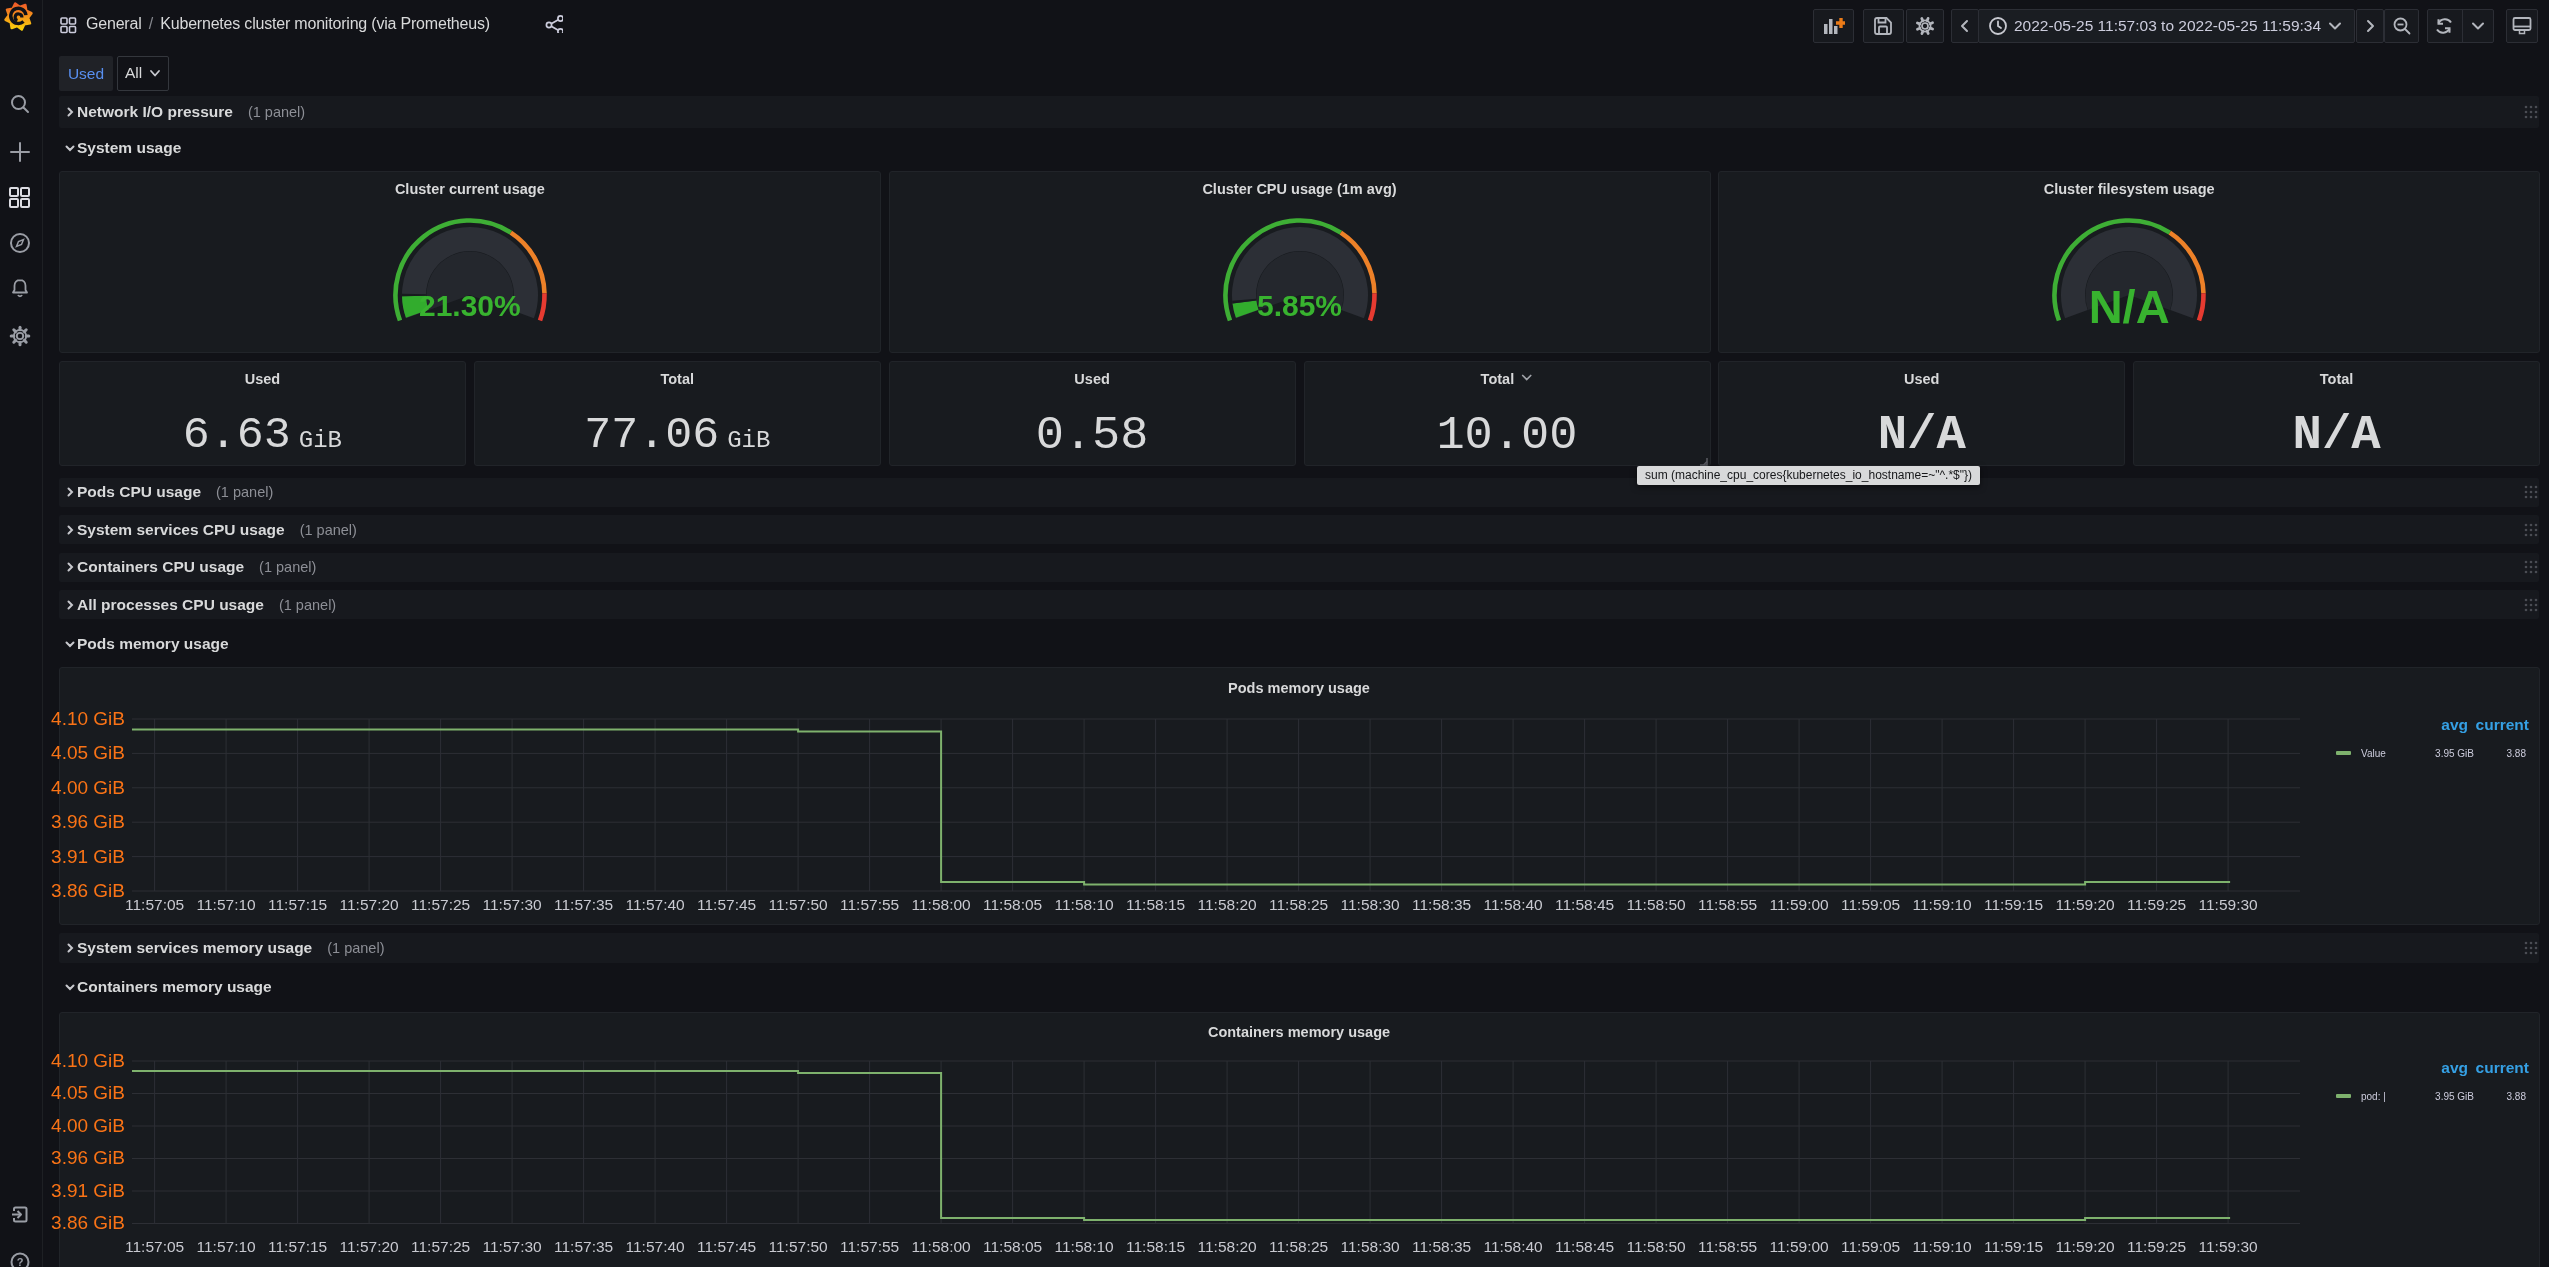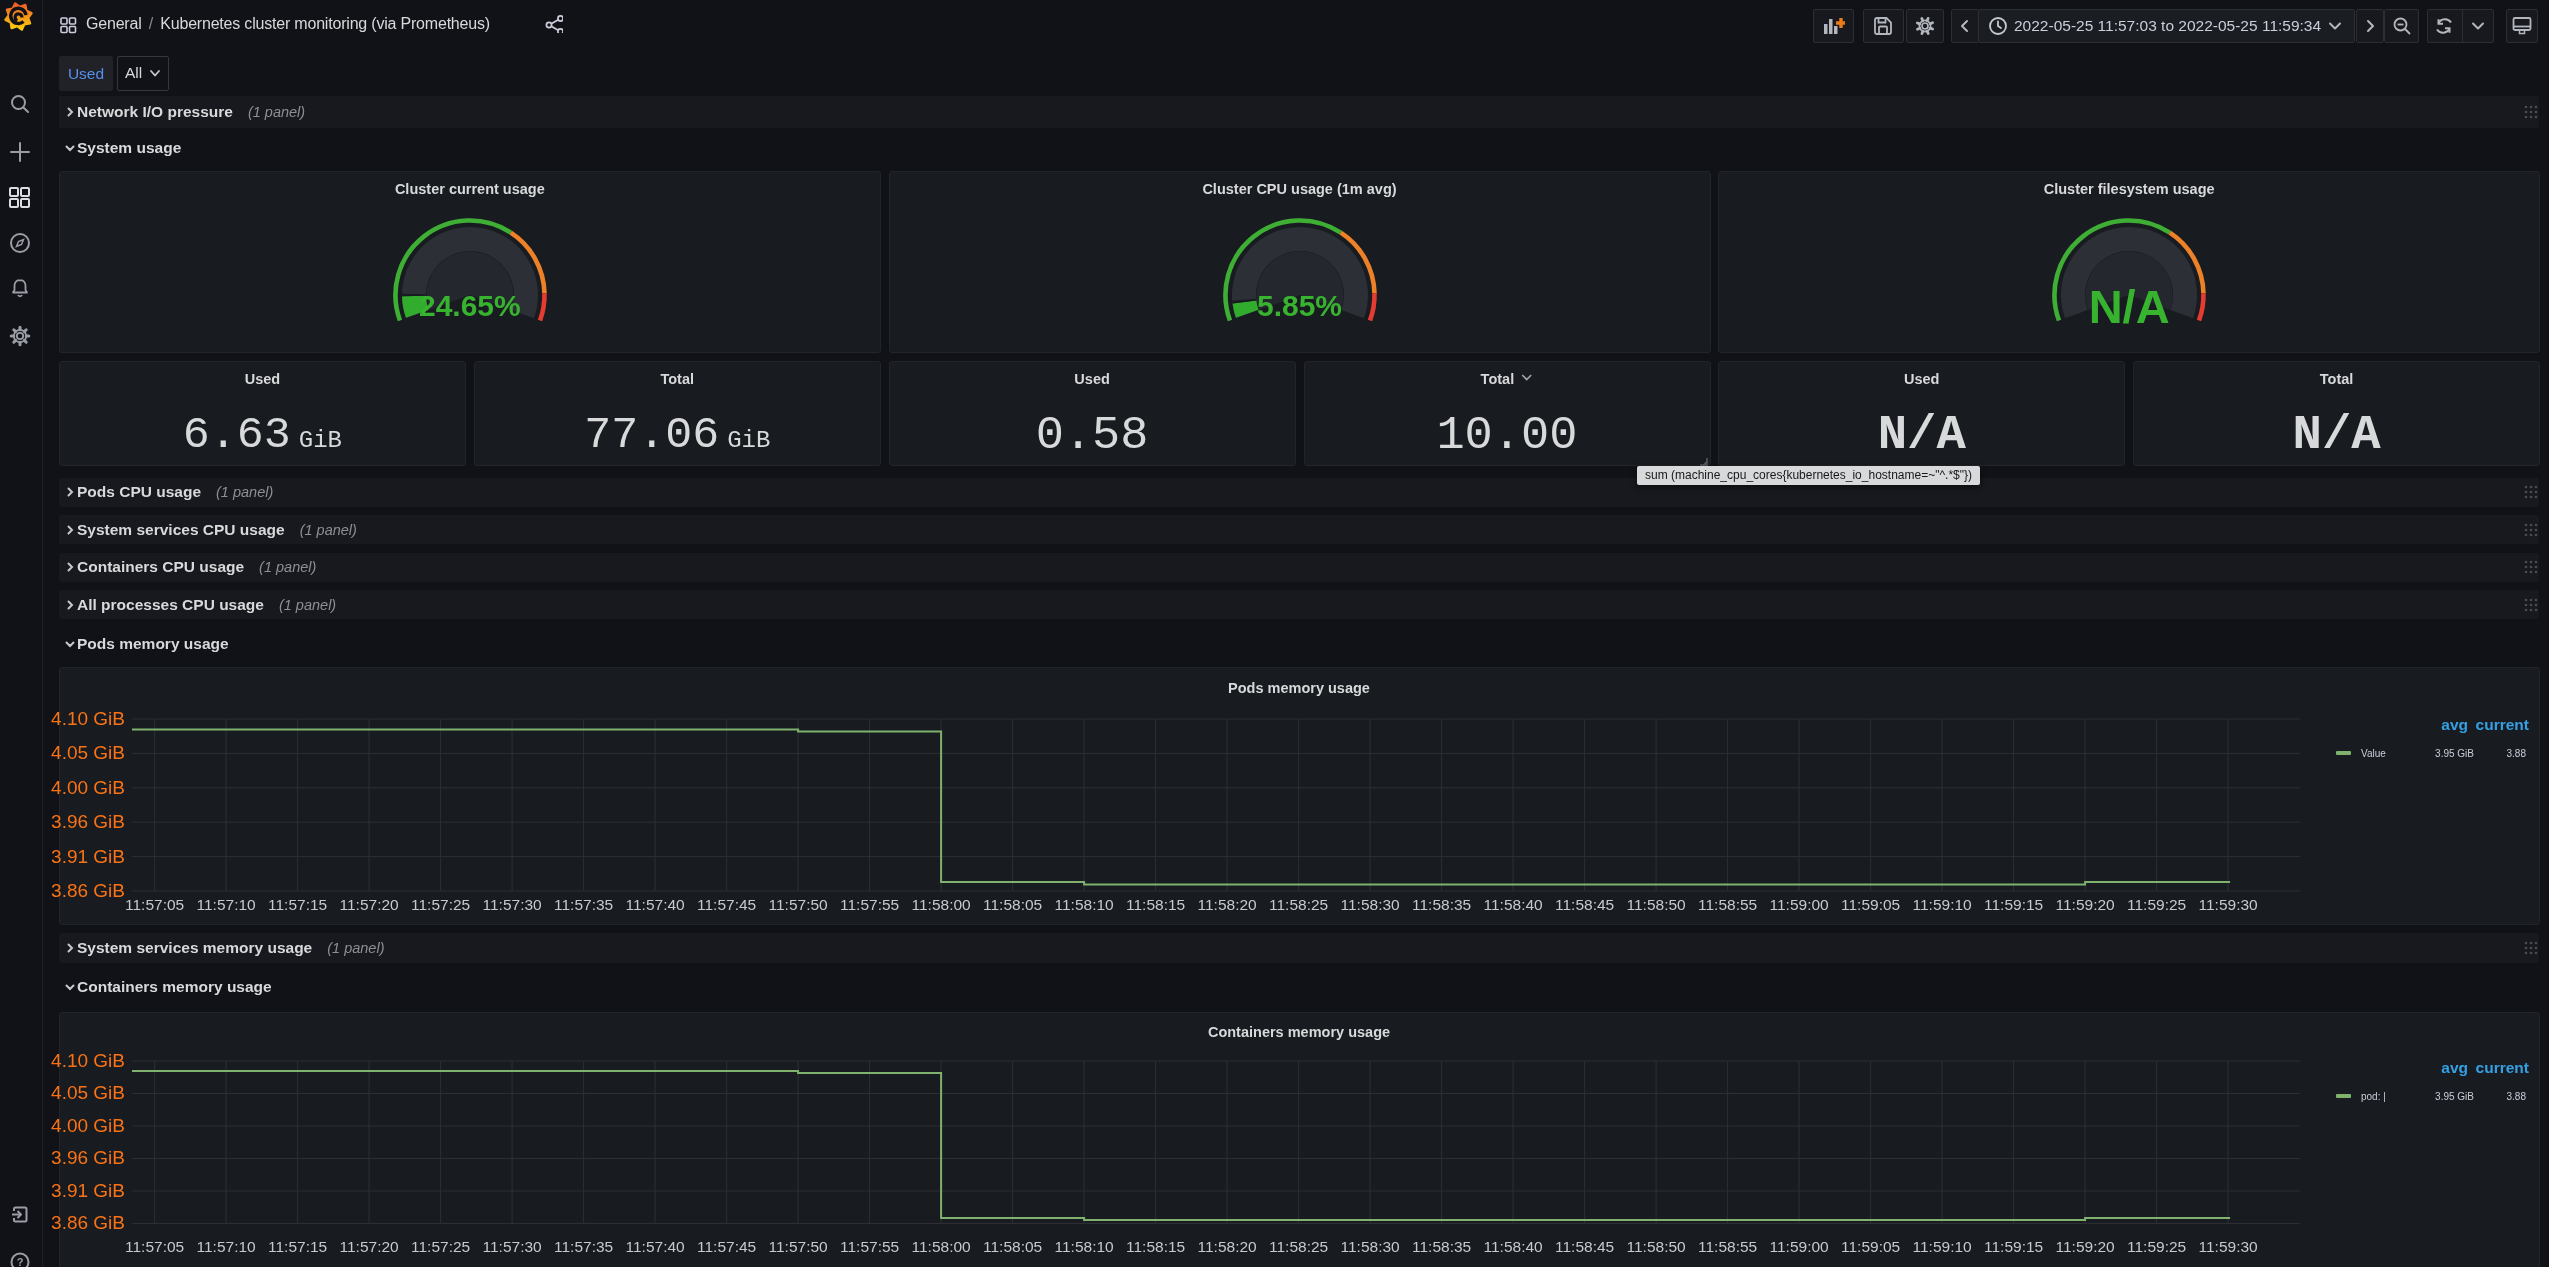--- a/index.html
+++ b/index.html
@@ -1,21 +1,21 @@
 <!DOCTYPE html>
 <html><head><meta charset="utf-8"><style>
 * { margin:0; padding:0; box-sizing:border-box; }
 html,body { width:2549px; height:1267px; background:#111217; overflow:hidden;
   font-family:"Liberation Sans", sans-serif; position:relative; }
 .panel { position:absolute; background:#181b1f; border:1px solid #212429; border-radius:3px; }
 .ptitle { position:absolute; transform:translate(-50%,-50%); font-size:14.5px; font-weight:700; color:#d8d9da; white-space:nowrap; }
 .statv { position:absolute; transform:translate(-50%,-50%); font-weight:500; color:#d8d9da; white-space:nowrap;font-family:Liberation Mono, monospace; }
 .rowbg { position:absolute; left:59px; width:2480px; background:#17191e; border-radius:2px; }
 .rowt { position:absolute; transform:translateY(-50%); font-size:15.5px; font-weight:700; color:#d8d9da; white-space:nowrap; }
-.pcount { font-weight:400; font-style:italic; font-size:14.5px; color:#8d8f96; margin-left:15px; }
+.pcount { font-weight:400; font-size:14.5px; color:#8d8f96; margin-left:15px; }
 .chev { position:absolute; }
 .ylab { position:absolute; transform:translateY(-50%); font-size:19px; color:#f97316; white-space:nowrap; }
 .xlab { position:absolute; transform:translate(-50%,-50%); font-size:15.5px; color:#c8c9d0; white-space:nowrap; }
 .lhead { position:absolute; transform:translateY(-50%); font-size:15.5px; font-weight:700; color:#35a0e4; }
 .lval { position:absolute; transform:translateY(-50%); font-size:10px; color:#ccccdc; }
 .tbtn { position:absolute; top:9px; height:34px; background:#17191e; border:1px solid #2c2e35; border-radius:2px; }
 </style></head><body>
 <div style="position:absolute;left:0;top:0;width:43px;height:1267px;background:#111217;border-right:1px solid #1e2024"></div>
 <svg style="position:absolute;left:0px;top:0px" width="38" height="38" viewBox="0 0 38 38">
 <defs>
@@ -269,21 +269,21 @@
 <div class="ptitle" style="left:469.85px;top:189px">Cluster current usage</div>
 <svg style="position:absolute;left:381.85px;top:207px" width="176" height="136" viewBox="381.85 207 176 136">
     <path d="M 469.85 295 L 428.97 309.88 A 43.5 43.5 0 1 1 510.73 309.88 Z" fill="#24272d"></path>
     <path d="M 417.23 314.15 A 56.0 56.0 0 1 1 522.47 314.15" stroke="#2c2f36" stroke-width="24.0" fill="none"></path>
     <path d="M 417.06 313.69 A 56.0 56.0 0 0 1 413.86 296.06" stroke="#32ac2d" stroke-width="24.0" fill="none"></path>
     <path d="M 413.86 296.06 A 56.0 56.0 0 0 1 413.86 293.91" stroke="#181b1f" stroke-width="24.0" fill="none"></path>
     <path d="M 399.84 320.48 A 74.5 74.5 0 0 1 510.69 232.69" stroke="#3eae35" stroke-width="4.6" fill="none"></path>
     <path d="M 510.69 232.69 A 74.5 74.5 0 0 1 544.33 293.23" stroke="#ed8128" stroke-width="4.6" fill="none"></path>
     <path d="M 544.33 293.23 A 74.5 74.5 0 0 1 539.86 320.48" stroke="#e63b31" stroke-width="4.6" fill="none"></path>
   </svg>
-<div style="position:absolute;left:469.85px;top:306px;transform:translate(-50%,-50%);font-size:30px;font-weight:700;color:#38b32f;letter-spacing:0px">24.65%</div>
+<div style="position:absolute;left:469.85px;top:306px;transform:translate(-50%,-50%);font-size:30px;font-weight:700;color:#38b32f;letter-spacing:0px">21.30%</div>
 <div class="panel" style="left:888.7px;top:171px;width:822px;height:182px"></div>
 <div class="ptitle" style="left:1299.5px;top:189px">Cluster CPU usage (1m avg)</div>
 <svg style="position:absolute;left:1211.5px;top:207px" width="176" height="136" viewBox="1211.5 207 176 136">
     <path d="M 1299.5 295 L 1258.62 309.88 A 43.5 43.5 0 1 1 1340.38 309.88 Z" fill="#24272d"></path>
     <path d="M 1246.88 314.15 A 56.0 56.0 0 1 1 1352.12 314.15" stroke="#2c2f36" stroke-width="24.0" fill="none"></path>
     <path d="M 1246.71 313.69 A 56.0 56.0 0 0 1 1243.93 301.95" stroke="#32ac2d" stroke-width="24.0" fill="none"></path>
     <path d="M 1243.93 301.95 A 56.0 56.0 0 0 1 1243.71 299.81" stroke="#181b1f" stroke-width="24.0" fill="none"></path>
     <path d="M 1229.49 320.48 A 74.5 74.5 0 0 1 1340.34 232.69" stroke="#3eae35" stroke-width="4.6" fill="none"></path>
     <path d="M 1340.34 232.69 A 74.5 74.5 0 0 1 1373.98 293.23" stroke="#ed8128" stroke-width="4.6" fill="none"></path>
     <path d="M 1373.98 293.23 A 74.5 74.5 0 0 1 1369.51 320.48" stroke="#e63b31" stroke-width="4.6" fill="none"></path>

